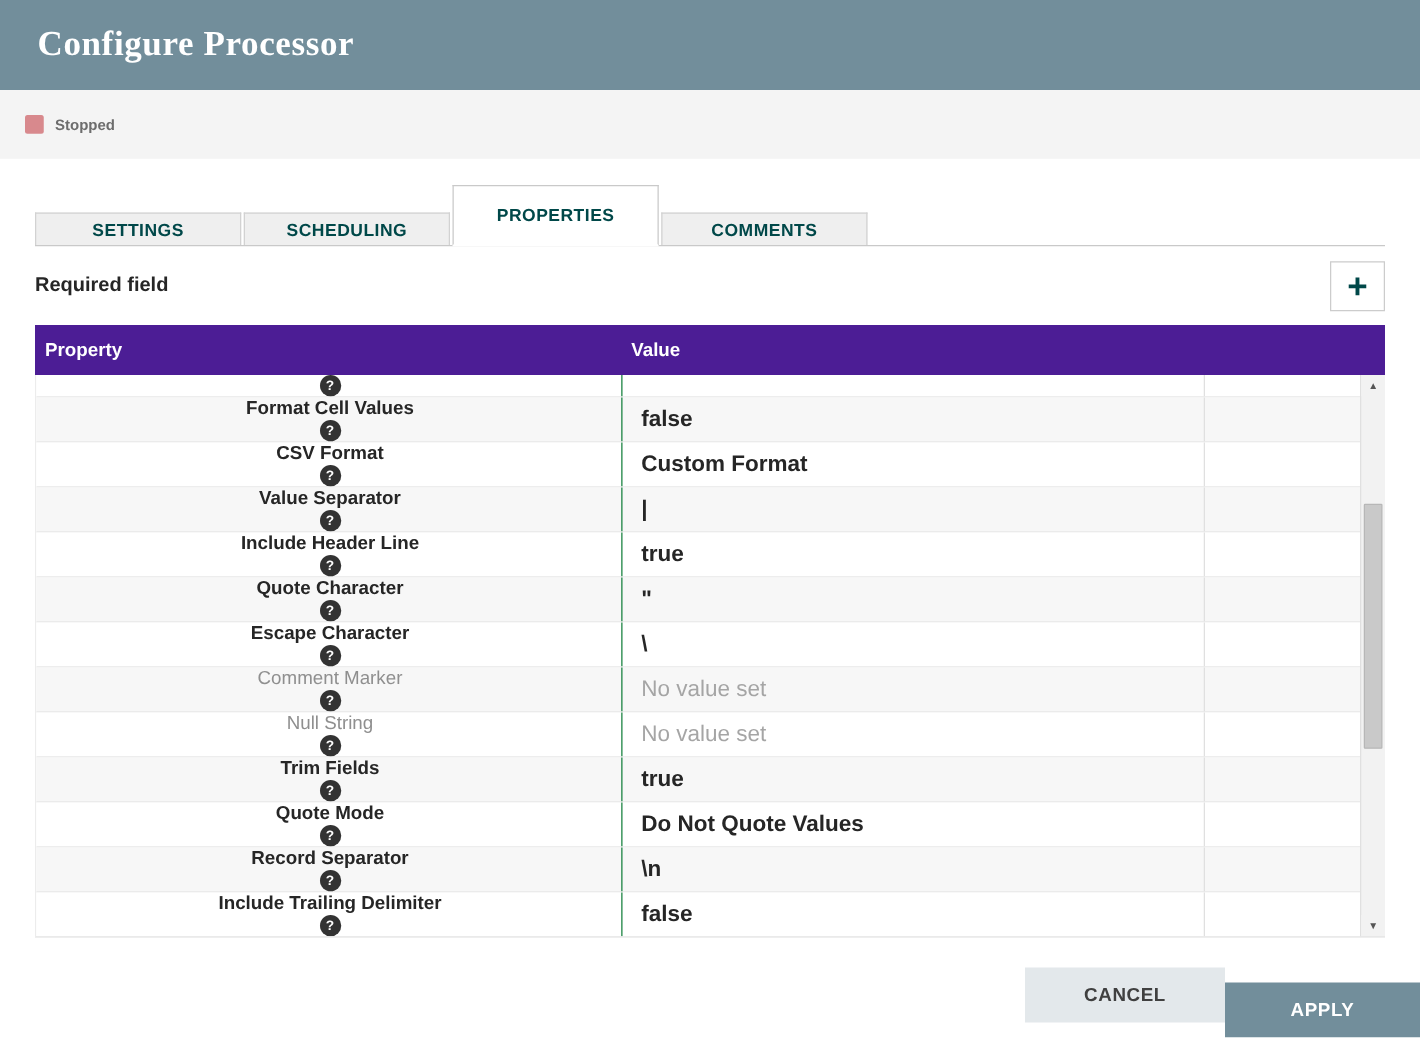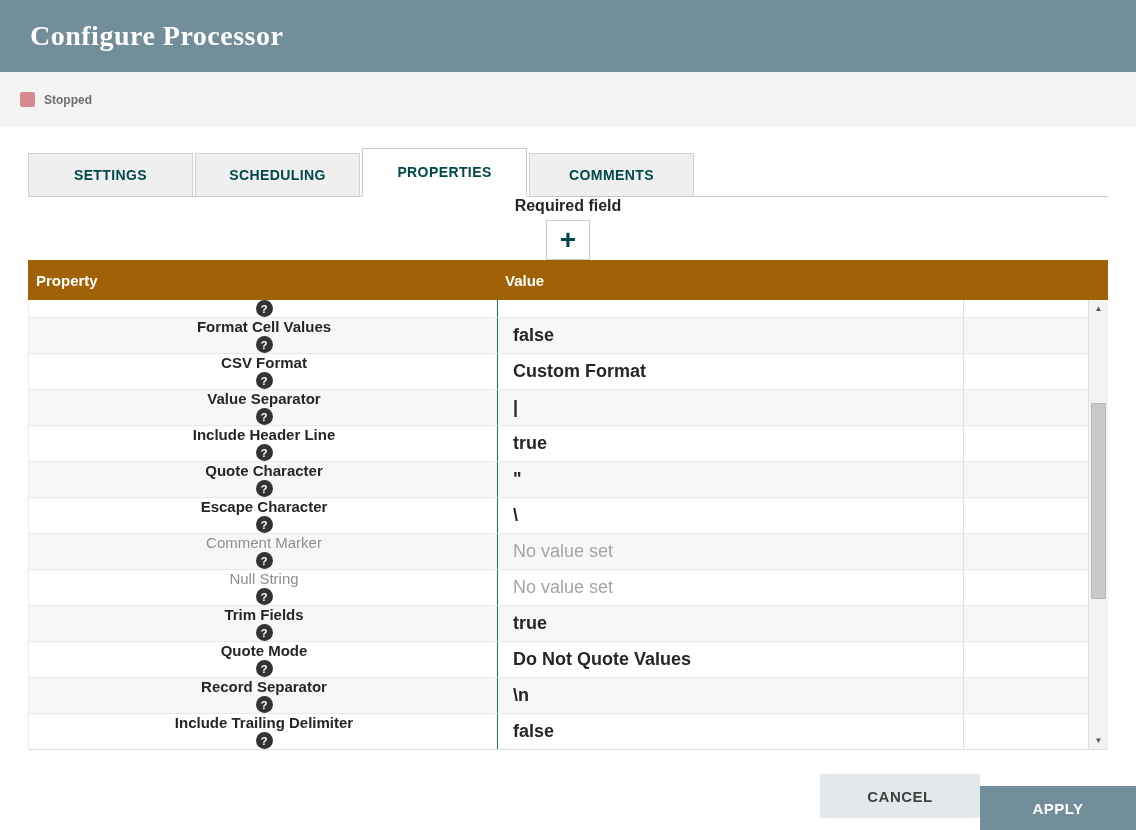--- a/index.html
+++ b/index.html
@@ -17,36 +17,36 @@
   .status-bar { height:55px; background:#f4f4f4; display:flex; align-items:center; padding-left:20px; }
   .status-icon { width:15px; height:15px; background:#d8898d; border-radius:2px; }
   .status-label { margin-left:9px; font-size:12px; font-weight:bold; color:#6d6d6d; }
 
   
   .content { padding-top:23px; }
 
   
   .tabs { margin:0 28px; height:47px; display:flex; align-items:flex-end; gap:2px;
           border-bottom:1px solid #c9c9c9; }
-  .tab { width:165px; height:43px; background:#efefef; border:1px solid #d2d2d2; border-bottom:none;
+  .tab { width:165px; height:26px; background:#efefef; border:1px solid #d2d2d2; border-bottom:none;
          display:flex; align-items:center; justify-content:center; font-size:14px; font-weight:bold;
          color:#004849; letter-spacing:0.4px; cursor:pointer; }
   .tab.active { height:49px; background:#fff; border:1px solid #c9c9c9; border-bottom:2px solid #fff;
                 margin-bottom:-1px; position:relative; z-index:2; }
 
   
-  .toolbar { margin:0 28px; height:63px; display:flex; align-items:center; justify-content:space-between;flex-direction:column; }
+  .toolbar { margin:0 28px; height:63px; display:flex; align-items:center; justify-content:space-between; }
   .required-label { font-size:16px; font-weight:bold; color:#262626; }
   .add-button { width:44px; height:40px; background:#fff; border:1px solid #cccccc;
                 display:flex; align-items:center; justify-content:center;
                 font-size:28px; font-weight:bold; color:#004849; line-height:1; cursor:pointer; }
 
   
   .prop-table { margin:0 28px; }
-  .table-header { height:40px; background:#a16207; display:flex; align-items:center;
+  .table-header { height:40px; background:#4c1d95; display:flex; align-items:center;
                   color:#ffffff; font-size:15px; font-weight:bold; }
   .th-property { width:469px; padding-left:8px; }
   .th-value { padding-left:8px; }
 
   .table-viewport { position:relative; height:450px; overflow:hidden;
                     border-bottom:1px solid #dddddd; border-left:1px solid #ececec; }
   .rows-inner { margin-top:-18px; margin-right:20px; }
 
   .prow { height:36px; display:flex; background:#ffffff; border-bottom:1px solid #e8e8e8; }
   .prow.shaded { background:#f7f7f7; }

